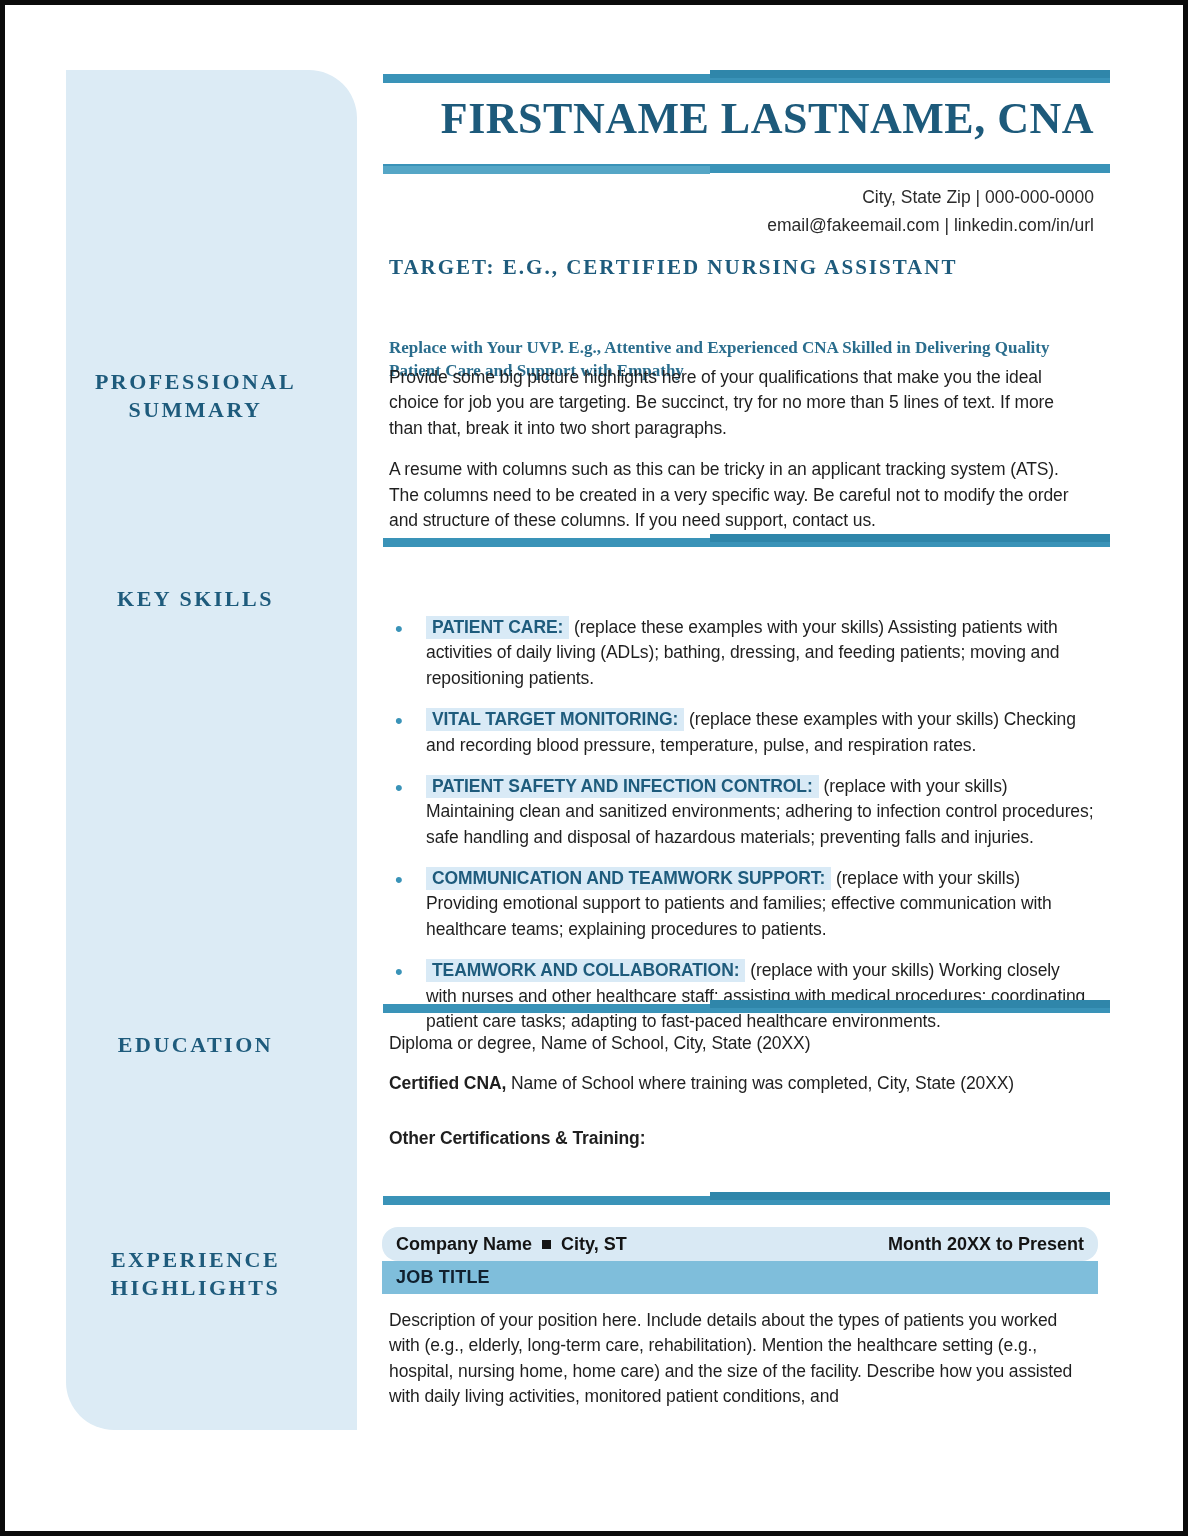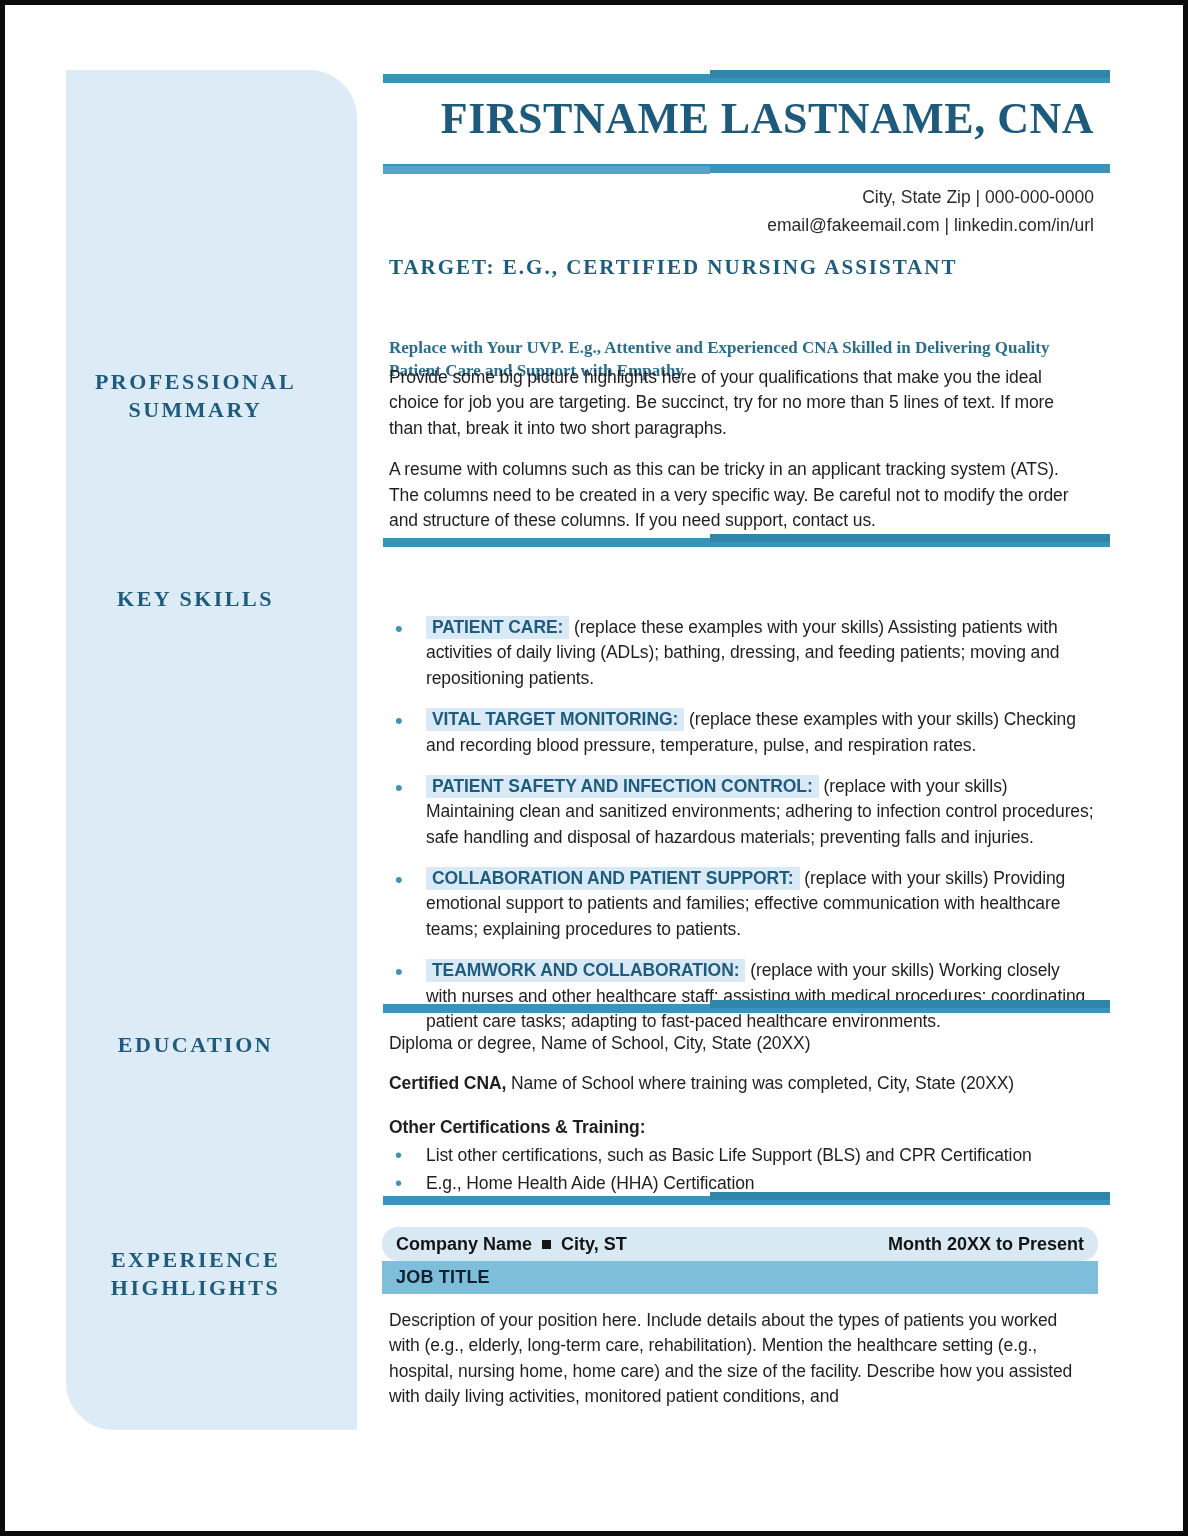--- a/index.html
+++ b/index.html
@@ -66,21 +66,21 @@
     color:var(--teal);font-size:22px;
   }
   .skill-label{
     background:var(--highlight-bg);color:var(--heading);
     font-weight:bold;padding:1px 6px 2px 6px;
   }
   
   .education{position:absolute;top:1026px;left:6px;width:706px;}
   .edu-line{margin-top:15px;}
   .edu-line:first-child{margin-top:0;}
-  .edu-heading{margin-top:18px;font-weight:bold;}
+  .edu-heading{margin-top:29px;font-weight:bold;}
   .edu-bullets{list-style:none;margin-top:3px;}
   .edu-bullets li{position:relative;padding-left:37px;margin-top:2px;}
   .edu-bullets li::before{
     content:"\2022";position:absolute;left:6px;top:-2px;
     color:var(--teal);font-size:20px;
   }
   
   .experience{position:absolute;top:1222px;left:-1px;width:716px;}
   .exp-row1{
     background:var(--band-light);height:34px;display:flex;align-items:center;
@@ -137,39 +137,35 @@
       </li>
       <li>
         <span class="skill-label">VITAL TARGET MONITORING:</span>
         <span>(replace these examples with your skills) Checking and recording blood pressure, temperature, pulse, and respiration rates.</span>
       </li>
       <li>
         <span class="skill-label">PATIENT SAFETY AND INFECTION CONTROL:</span>
         <span>(replace with your skills) Maintaining clean and sanitized environments; adhering to infection control procedures; safe handling and disposal of hazardous materials; preventing falls and injuries.</span>
       </li>
       <li>
-        <span class="skill-label">COLLABORATION AND PATIENT SUPPORT:</span>
+        <span class="skill-label">COMMUNICATION AND TEAMWORK SUPPORT:</span>
         <span>(replace with your skills) Providing emotional support to patients and families; effective communication with healthcare teams; explaining procedures to patients.</span>
       </li>
       <li>
         <span class="skill-label">TEAMWORK AND COLLABORATION:</span>
         <span>(replace with your skills) Working closely with nurses and other healthcare staff; assisting with medical procedures; coordinating patient care tasks; adapting to fast-paced healthcare environments.</span>
       </li>
     </ul>
 
     <div class="rule divider-2"></div>
 
     <section class="education body-text">
       <p class="edu-line">Diploma or degree, Name of School, City, State (20XX)</p>
       <p class="edu-line"><strong>Certified CNA,</strong> <span>Name of School where training was completed, City, State (20XX)</span></p>
       <p class="edu-heading">Other Certifications &amp; Training:</p>
-      <ul class="edu-bullets">
-        <li>List other certifications, such as Basic Life Support (BLS) and CPR Certification</li>
-        <li>E.g., Home Health Aide (HHA) Certification</li>
-      </ul>
     </section>
 
     <div class="rule divider-3"></div>
 
     <section class="experience">
       <div class="exp-row1">
         <div class="left">
           <span>Company Name</span>
           <span class="sq"></span>
           <span>City, ST</span>

